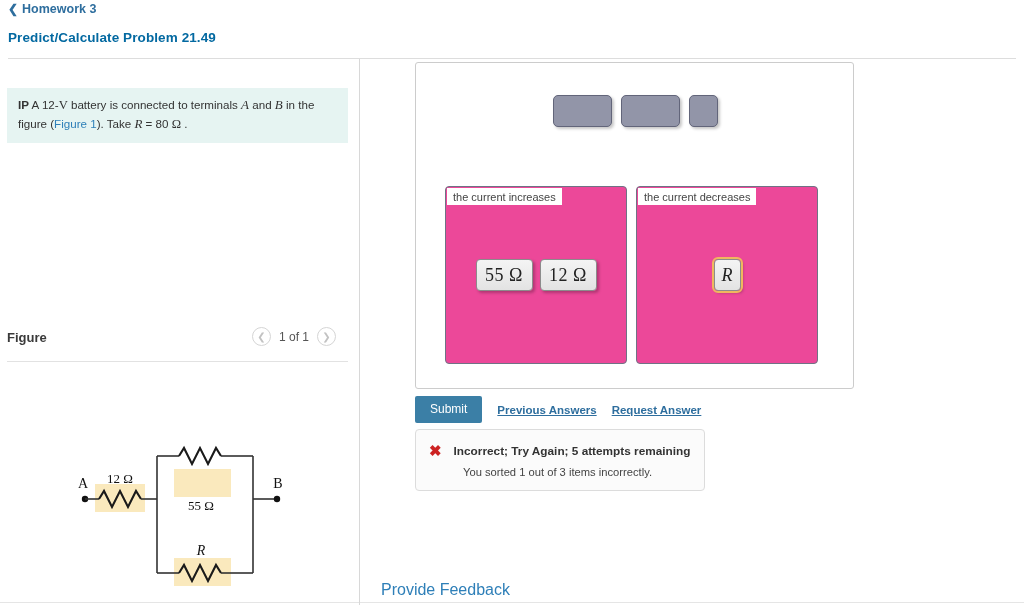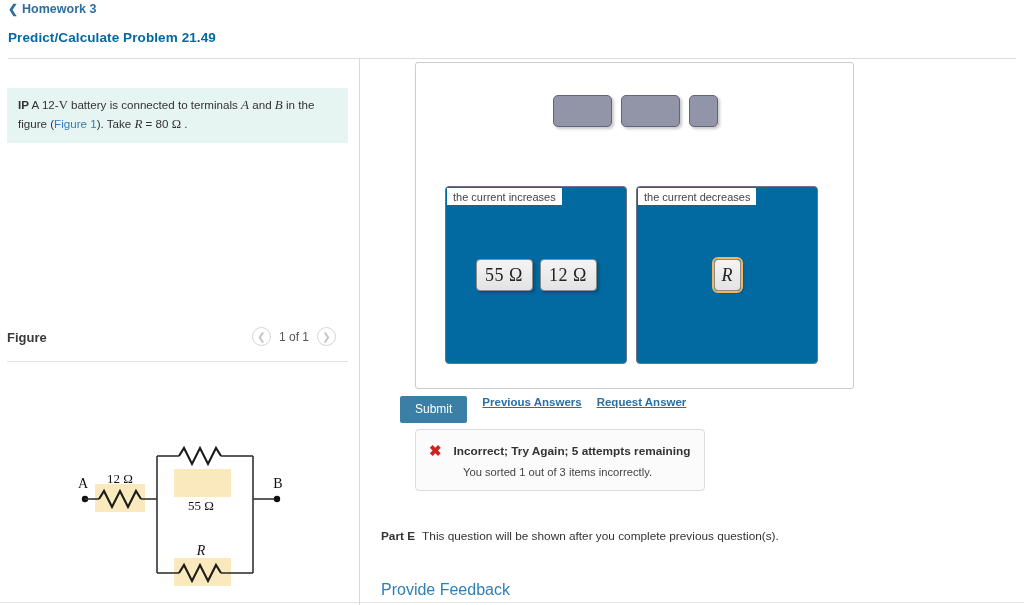--- a/index.html
+++ b/index.html
@@ -126,21 +126,21 @@
   .bank-slot.w3 { width: 29px; }
 
   .bins {
     position: absolute; left: 29px; top: 123px;
     display: flex; gap: 9px;
   }
   .bin {
     width: 182px; height: 178px;
     border: 1px solid #6f7285;
     border-radius: 4px;
-    background: #0369a1;
+    background: #ec4899;
     position: relative;
   }
   .bin-label {
     position: absolute; left: 1px; top: 1px;
     height: 17px; padding: 0 6px;
     background: #ffffff;
     font-size: 11px; color: #444444;
     display: flex; align-items: center;
     white-space: nowrap;
   }
@@ -162,22 +162,22 @@
   }
   .token.ohm { width: 57px; font-size: 18px; letter-spacing: 0.5px; }
   .token.rvar {
     width: 27px; font-size: 18px; font-style: italic;
     border: 1px solid #8c8c8c;
     outline: 2px solid #f0b75e;
     outline-offset: 0px;
   }
 
   .actions {
-    position: absolute; left: 40px; top: 337px;
-    display: flex; align-items: flex-start; gap: 15px;
+    position: absolute; left: 55px; top: 337px;
+    display: flex; align-items: center; gap: 15px;
   }
   .submit-btn {
     background: #3b7fa6;
     color: #ffffff;
     border: none;
     border-radius: 2px;
     font-size: 12px;
     font-family: "Liberation Sans", sans-serif;
     padding: 6px 15px 7px 15px;
     cursor: pointer;
@@ -339,22 +339,19 @@
     </div>
 
     <div class="feedback-box">
       <div class="fb-head">
         <span class="fb-x">✖</span>
         <span class="fb-title">Incorrect; Try Again; 5 attempts remaining</span>
       </div>
       <div class="fb-sub">You sorted 1 out of 3 items incorrectly.</div>
     </div>
 
-    <div class="part-e">
-      <b>Part E</b><span>This question will be shown after you complete previous question(s).</span>
-    </div>
 
     <div class="bottom-rule"></div>
 
     <div class="provide-feedback">Provide Feedback</div>
   </div>
 
 </div>
 
 </body></html>

